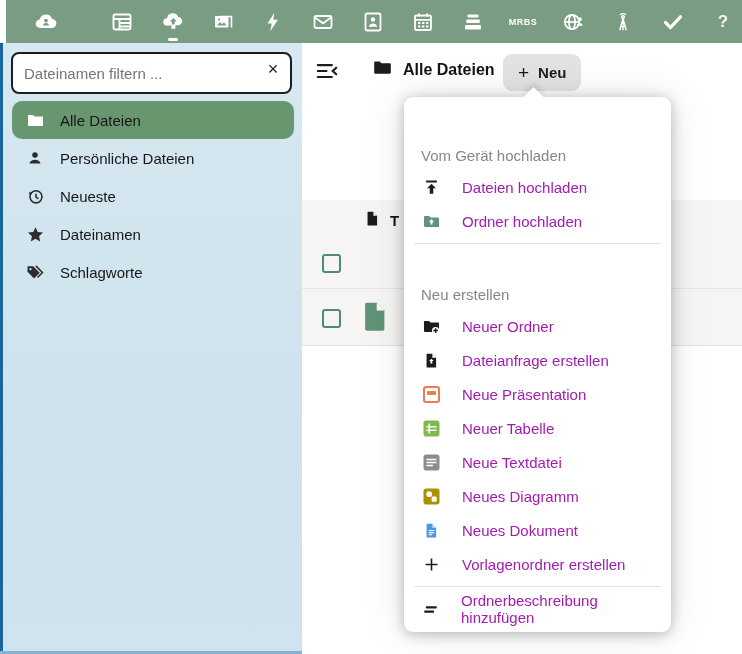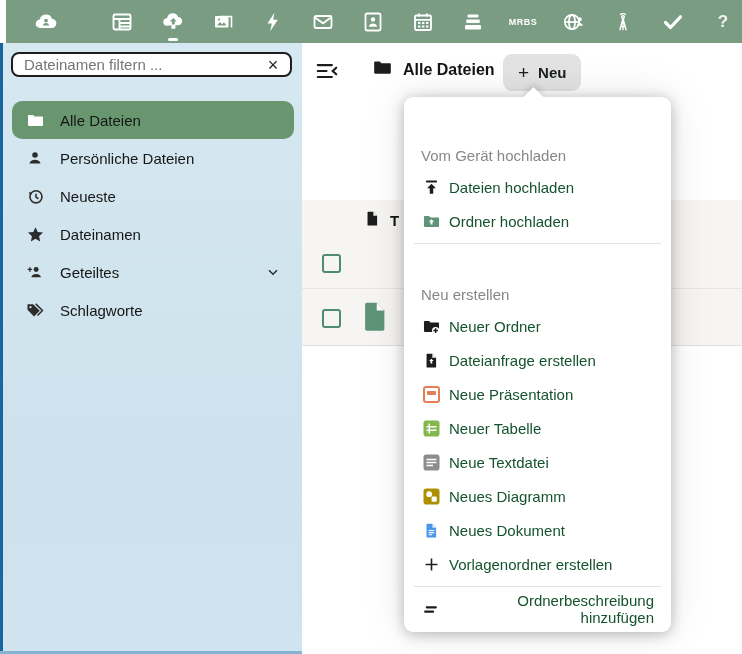--- a/index.html
+++ b/index.html
@@ -16,22 +16,22 @@
   .app-btn svg{display:block;}
   .app-label{color:#fff;font-size:9px;font-weight:bold;letter-spacing:.5px;}
   .help-label{color:#f2f5f2;font-size:17px;font-weight:bold;}
   .active-dot{position:absolute;bottom:2px;left:50%;transform:translateX(-50%);width:10px;height:3px;border-radius:2px;background:#fff;}
 
   
   .sidebar{position:absolute;left:0;top:43px;bottom:0;width:302px;
     background:linear-gradient(180deg,#d6e8f1 0%,#cde2ed 70%,#cfe4ee 100%);
     border-left:3px solid #19669e;box-sizing:border-box;}
   .sidebar::after{content:"";position:absolute;left:-3px;right:0;bottom:0;height:3px;background:#86b3d2;}
-  .filter-box{position:absolute;left:8px;top:9px;width:281px;height:25px;background:#fff;
-    border:2px solid #1e1e1e;border-radius:8px;display:flex;align-items:center;box-sizing:border-box;}
+  .filter-box{position:absolute;left:8px;top:9px;width:281px;height:42px;background:#fff;
+    border:2px solid #1e1e1e;border-radius:8px;display:flex;box-sizing:border-box;}
   .filter-box input{flex:1;border:none;outline:none;background:transparent;font-size:15px;color:#444;padding:0 4px 0 11px;}
   .clear-btn{width:34px;height:30px;display:flex;align-items:center;justify-content:center;color:#222;font-size:18px;line-height:1;}
   .nav{position:absolute;left:9px;right:8px;top:58px;}
   .nav-item{display:flex;align-items:center;gap:15px;height:38px;padding:0 13px;border-radius:10px;font-size:15px;color:#161616;width:100%;box-sizing:border-box;text-align:left;}
   .nav-item .nicon{width:20px;display:flex;justify-content:center;color:#2c2c2c;}
   .nav-item.selected{background:#68966f;}
   .nav-item.selected .nicon{color:#fff;}
   .chev{margin-left:auto;color:#2c2c2c;display:flex;}
 
   
@@ -50,21 +50,21 @@
   .cb-header{left:20px;top:211px;}
   .cb-row{left:20px;top:266px;}
   .file-doc{position:absolute;left:58px;top:257px;}
 
   
   .menu-tail{position:absolute;left:224px;top:47px;width:15px;height:15px;background:#fff;transform:rotate(45deg);
     box-shadow:-3px -3px 5px rgba(0,0,0,.10);z-index:6;}
   .menu{position:absolute;left:102px;top:54px;width:267px;background:#fff;border-radius:9px;z-index:5;
     box-shadow:0 2px 14px rgba(0,0,0,.26),0 0 45px rgba(0,0,0,.10);padding:8px 0 6px;box-sizing:border-box;}
   .menu-caption{height:30px;display:flex;align-items:center;padding:0 17px;color:#878787;font-size:15px;margin-top:35px;}
-  .menu-item{height:34px;display:flex;align-items:center;gap:8px;padding:0 17px;font-size:15px;color:#14532d;width:100%;box-sizing:border-box;text-align:right;}
+  .menu-item{height:34px;display:flex;align-items:center;gap:21px;padding:0 17px;font-size:15px;color:#a21caf;width:100%;box-sizing:border-box;text-align:left;}
   .menu-item .micon{width:20px;display:flex;justify-content:center;align-items:center;}
   .menu-divider{height:1px;background:#e3e3e3;margin:5px 10px;}
   .sq{width:17px;height:17px;border-radius:3px;position:relative;box-sizing:border-box;}
   .sq-impress{background:#fff;border:2px solid #e67e54;}
   .sq-impress .bar{position:absolute;left:2px;right:2px;top:3px;height:4px;background:#e67e54;border-radius:1px;}
 </style>
 </head>
 <body>
 
 <div class="topbar">
@@ -238,35 +238,20 @@
 
     <button class="nav-item">
       <span class="nicon">
         <svg width="19" height="19" viewBox="0 0 24 24" fill="currentColor">
             <path d="M12 2.8l2.8 6.1 6.7.7-5 4.5 1.4 6.6L12 17.3l-5.9 3.4 1.4-6.6-5-4.5 6.7-.7z"></path>
           </svg>
       </span>
       <span>Dateinamen</span>
     </button>
 
-    <button class="nav-item">
-      <span class="nicon">
-        <svg width="20" height="18" viewBox="0 0 24 24" fill="currentColor">
-            <circle cx="13.5" cy="8.7" r="3.3"></circle>
-            <path d="M7 19c.7-3.1 3.4-4.5 6.5-4.5S19.3 15.9 20 19z"></path>
-            <path d="M2.2 7.6h2.1V5.5h1.8v2.1h2.1v1.8H6.1v2.1H4.3V9.4H2.2z"></path>
-          </svg>
-      </span>
-      <span>Geteiltes</span>
-      <span class="chev">
-        <svg width="16" height="16" viewBox="0 0 24 24" fill="none" stroke="currentColor" stroke-width="2.2">
-            <path d="M6 9.5l6 6 6-6"></path>
-          </svg>
-      </span>
-    </button>
 
     <button class="nav-item">
       <span class="nicon">
         <svg width="20" height="19" viewBox="0 0 24 24">
             <path fill="currentColor" d="M2.5 4h7.2l8.3 8.3-7.2 7.2-8.3-8.3z"></path>
             <circle cx="6.3" cy="7.8" r="1.4" fill="#d3e6ef"></circle>
             <path fill="none" stroke="currentColor" stroke-width="1.9" d="M13 3.6l8.4 8.4-6.2 6.2"></path>
           </svg>
       </span>
       <span>Schlagworte</span>

